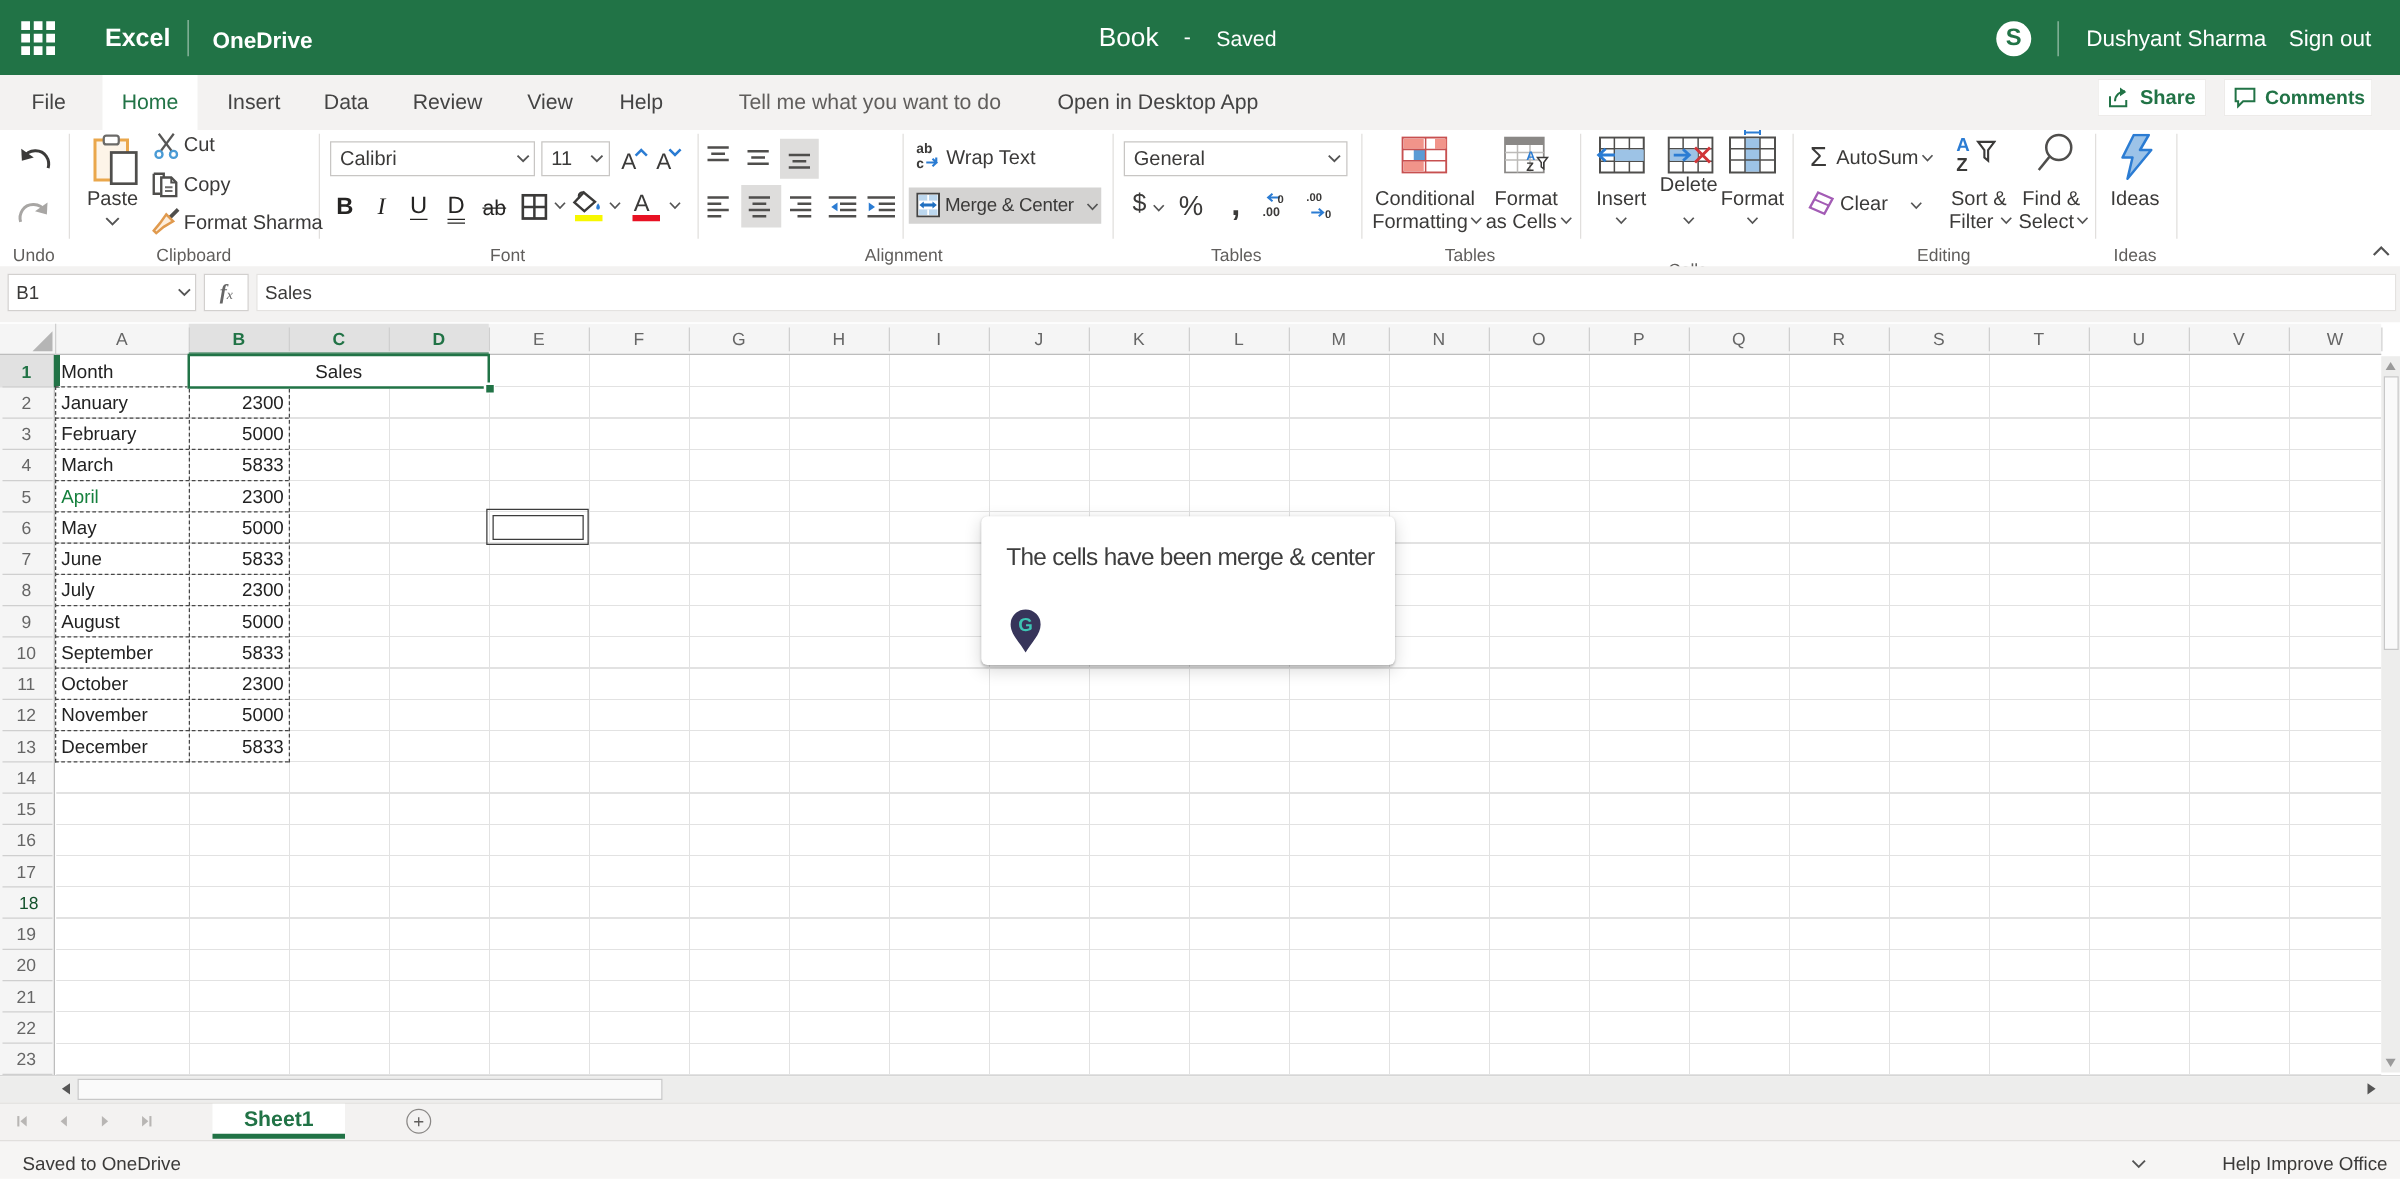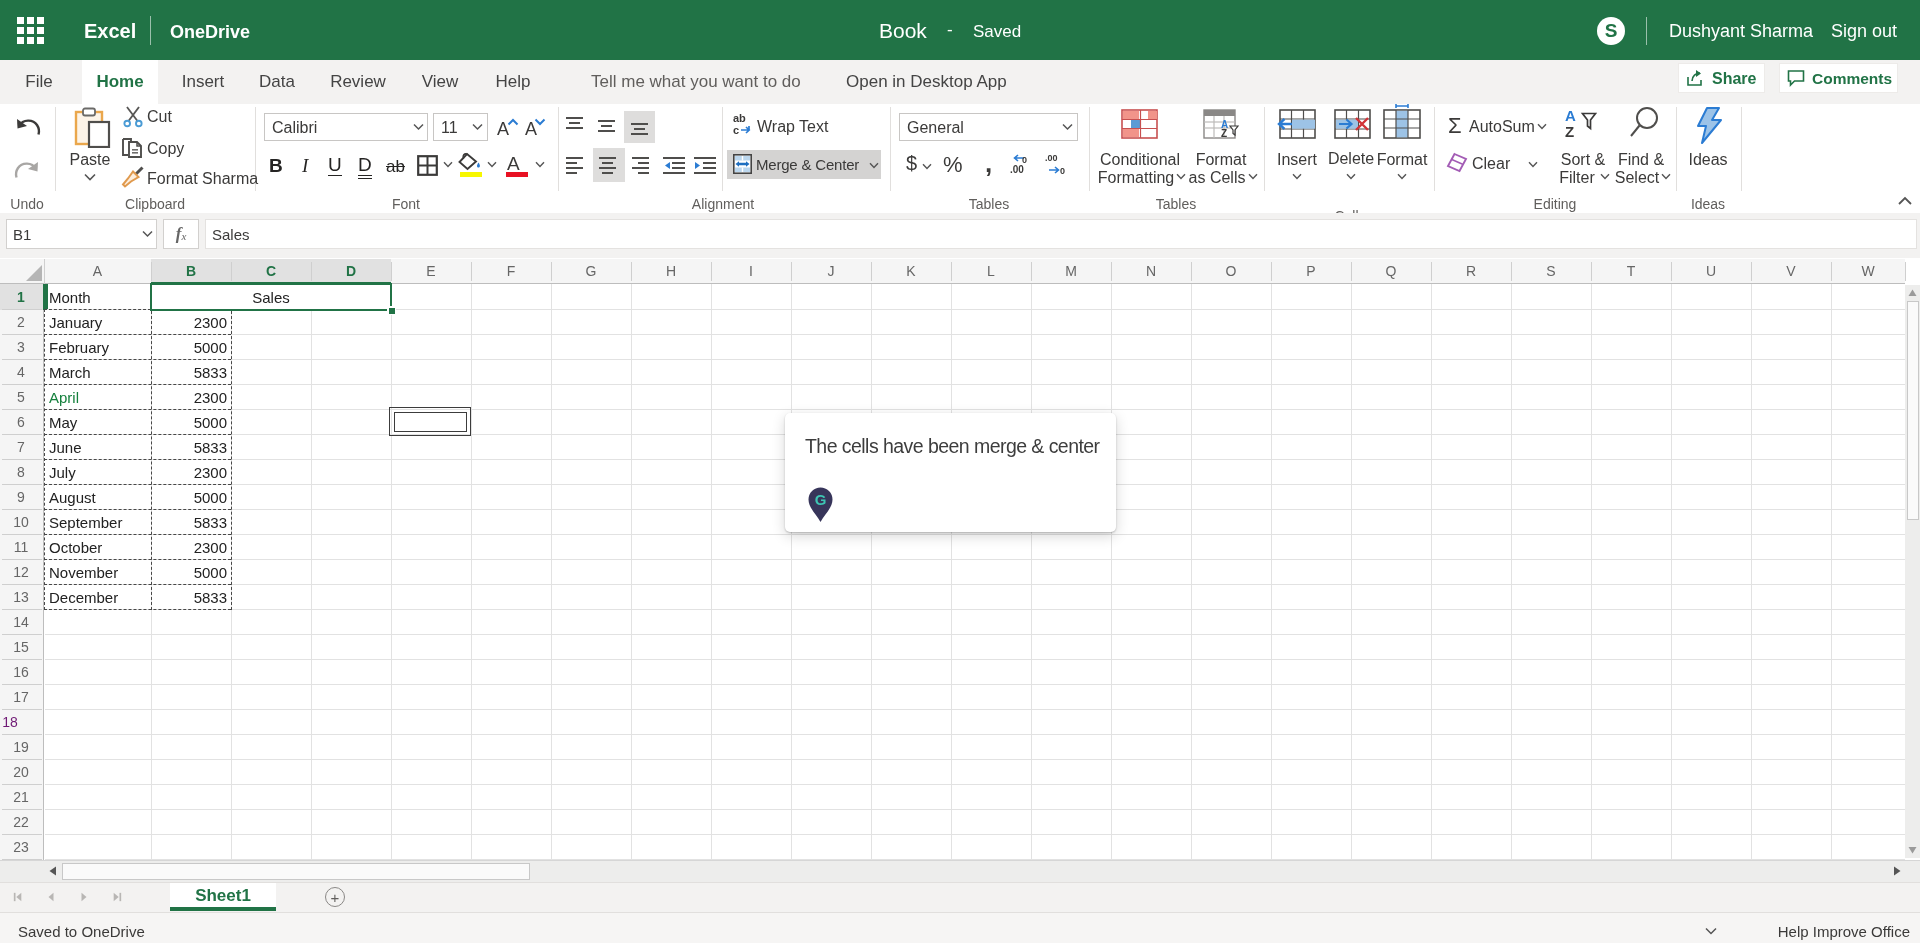--- a/index.html
+++ b/index.html
@@ -29,21 +29,21 @@
 <div class="tx" style="left:973px;top:22px;font-size:17px;color:#fff;">Saved</div>
 <div class="ab ctr" style="left:1597px;top:17px;width:28px;height:28px;border-radius:50%;background:#fff;">
       <span style="color:#217346;font-size:19px;font-weight:700;font-family:'Liberation Sans',sans-serif;">S</span>
     </div>
 <div class="ab" style="left:1646px;top:17px;width:1px;height:28px;background:rgba(255,255,255,0.55);"></div>
 <div class="tx" style="left:1669px;top:21px;font-size:18px;color:#fff;">Dushyant Sharma</div>
 <div class="tx" style="left:1831px;top:21px;font-size:18px;color:#fff;">Sign out</div>
 <div class="ab" style="left:0;top:60px;width:1920px;height:44px;background:#f3f2f1;"></div>
 <div class="ab" style="left:82px;top:60px;width:76px;height:44px;background:#fff;"></div>
 <div class="tx" style="left:39px;top:72px;transform:translateX(-50%);font-size:17px;color:#444;font-weight:400;">File</div>
-<div class="tx" style="left:120px;top:72px;transform:translateX(-50%);font-size:17px;color:#217346;font-weight:700;">Home</div>
+<div class="tx" style="left:120px;top:72px;transform:translateX(-50%);font-size:17px;color:#217346;font-weight:400;">Home</div>
 <div class="tx" style="left:203px;top:72px;transform:translateX(-50%);font-size:17px;color:#444;font-weight:400;">Insert</div>
 <div class="tx" style="left:277px;top:72px;transform:translateX(-50%);font-size:17px;color:#444;font-weight:400;">Data</div>
 <div class="tx" style="left:358px;top:72px;transform:translateX(-50%);font-size:17px;color:#444;font-weight:400;">Review</div>
 <div class="tx" style="left:440px;top:72px;transform:translateX(-50%);font-size:17px;color:#444;font-weight:400;">View</div>
 <div class="tx" style="left:513px;top:72px;transform:translateX(-50%);font-size:17px;color:#444;font-weight:400;">Help</div>
 <div class="tx" style="left:591px;top:72px;font-size:17px;color:#605e5c;">Tell me what you want to do</div>
 <div class="tx" style="left:846px;top:72px;font-size:17px;color:#444;">Open in Desktop App</div>
 <div class="ab" style="left:1678px;top:63px;width:87px;height:30px;background:#fff;border:1px solid #edebe9;box-sizing:border-box;"></div>
 <svg class="ab" style="left:1686px;top:69px;" width="20" height="18" viewBox="0 0 20 18">
  <path d="M2 8 v8 h13 v-5" fill="none" stroke="#217346" stroke-width="1.6"></path>
@@ -286,21 +286,21 @@
 <svg class="ab" style="left:1331px;top:109px;" width="40" height="31" viewBox="0 0 40 31">
  <rect x="4" y="1" width="35" height="28" fill="#fff" stroke="#4f4e4c" stroke-width="1.6"></rect>
  <line x1="4" y1="10" x2="39" y2="10" stroke="#4f4e4c" stroke-width="1.2"></line>
  <line x1="4" y1="20" x2="39" y2="20" stroke="#4f4e4c" stroke-width="1.2"></line>
  <line x1="15.5" y1="1" x2="15.5" y2="29" stroke="#4f4e4c" stroke-width="1.2"></line>
  <line x1="27.5" y1="1" x2="27.5" y2="29" stroke="#4f4e4c" stroke-width="1.2"></line>
  <rect x="5" y="10.7" width="22" height="9" fill="#9dc3e6"></rect>
       <path d="M8 15 L20 15 M15.5 10.5 L20.5 15 L15.5 19.5" fill="none" stroke="#2b7cd3" stroke-width="2.2"></path>
       <path d="M25 9 L37 21 M37 9 L25 21" stroke="#d13438" stroke-width="2.4" fill="none"></path>
 </svg>
-<div class="tx" style="left:1351px;top:150px;transform:translateX(-50%);font-size:16px;color:#3b3a39;">Delete</div>
+<div class="tx" style="left:1351px;top:140px;transform:translateX(-50%);font-size:16px;color:#3b3a39;">Delete</div>
 <svg class="ab" style="left:1346px;top:173px;" width="10" height="7" viewBox="0 0 10 7">
       <path d="M1 1.2 L5 5.4 L9 1.2" fill="none" stroke="#555" stroke-width="1.4"></path>
     </svg>
 <svg class="ab" style="left:1382px;top:104px;" width="40" height="36" viewBox="0 0 40 36">
  <path d="M14 2 h12 M14 0 v4 M26 0 v4" stroke="#2b7cd3" stroke-width="1.6" fill="none"></path>
  <rect x="2" y="6" width="36" height="28" fill="#fff" stroke="#4f4e4c" stroke-width="1.6"></rect>
  <rect x="14" y="6.8" width="12" height="26.5" fill="#9dc3e6"></rect>
  <line x1="2" y1="15" x2="38" y2="15" stroke="#4f4e4c" stroke-width="1.2"></line>
  <line x1="2" y1="24" x2="38" y2="24" stroke="#4f4e4c" stroke-width="1.2"></line>
  <line x1="14" y1="6" x2="14" y2="34" stroke="#4f4e4c" stroke-width="1.2"></line>
@@ -442,21 +442,21 @@
 <div class="tx" style="left:21px;top:589.0px;transform:translateX(-50%);font-size:14px;color:#666;font-weight:400;">13</div>
 <div class="ab" style="left:2px;top:609.0px;width:40px;height:1px;background:#cfcfcf;"></div>
 <div class="tx" style="left:21px;top:614.0px;transform:translateX(-50%);font-size:14px;color:#666;font-weight:400;">14</div>
 <div class="ab" style="left:2px;top:634.0px;width:40px;height:1px;background:#cfcfcf;"></div>
 <div class="tx" style="left:21px;top:639.0px;transform:translateX(-50%);font-size:14px;color:#666;font-weight:400;">15</div>
 <div class="ab" style="left:2px;top:659.0px;width:40px;height:1px;background:#cfcfcf;"></div>
 <div class="tx" style="left:21px;top:664.0px;transform:translateX(-50%);font-size:14px;color:#666;font-weight:400;">16</div>
 <div class="ab" style="left:2px;top:684.0px;width:40px;height:1px;background:#cfcfcf;"></div>
 <div class="tx" style="left:21px;top:689.0px;transform:translateX(-50%);font-size:14px;color:#666;font-weight:400;">17</div>
 <div class="ab" style="left:2px;top:709.0px;width:40px;height:1px;background:#cfcfcf;"></div>
-<div class="tx" style="left:10px;top:714.0px;transform:translateX(-50%);font-size:14px;color:#701a75;font-weight:400;">18</div>
+<div class="tx" style="left:23px;top:714.0px;transform:translateX(-50%);font-size:14px;color:#14532d;font-weight:400;">18</div>
 <div class="ab" style="left:2px;top:734.0px;width:40px;height:1px;background:#cfcfcf;"></div>
 <div class="tx" style="left:21px;top:739.0px;transform:translateX(-50%);font-size:14px;color:#666;font-weight:400;">19</div>
 <div class="ab" style="left:2px;top:759.0px;width:40px;height:1px;background:#cfcfcf;"></div>
 <div class="tx" style="left:21px;top:764.0px;transform:translateX(-50%);font-size:14px;color:#666;font-weight:400;">20</div>
 <div class="ab" style="left:2px;top:784.0px;width:40px;height:1px;background:#cfcfcf;"></div>
 <div class="tx" style="left:21px;top:789.0px;transform:translateX(-50%);font-size:14px;color:#666;font-weight:400;">21</div>
 <div class="ab" style="left:2px;top:809.0px;width:40px;height:1px;background:#cfcfcf;"></div>
 <div class="tx" style="left:21px;top:814.0px;transform:translateX(-50%);font-size:14px;color:#666;font-weight:400;">22</div>
 <div class="ab" style="left:2px;top:834.0px;width:40px;height:1px;background:#cfcfcf;"></div>
 <div class="tx" style="left:21px;top:839.0px;transform:translateX(-50%);font-size:14px;color:#666;font-weight:400;">23</div>

